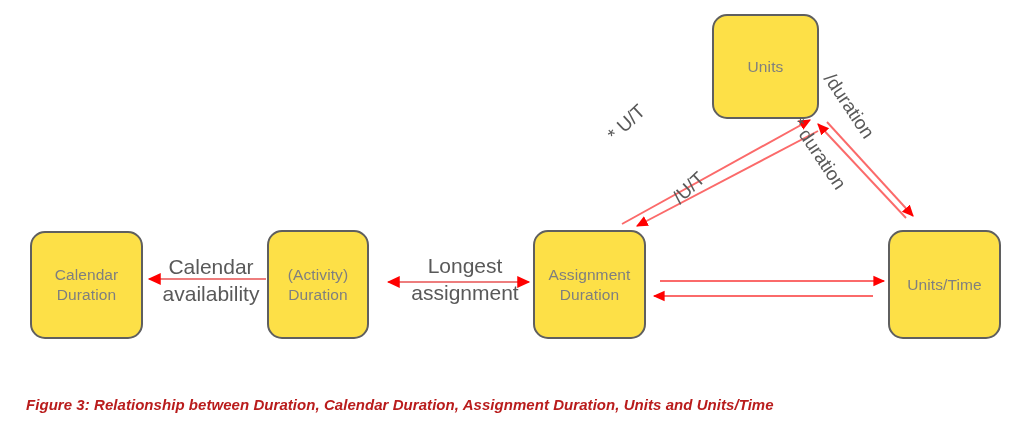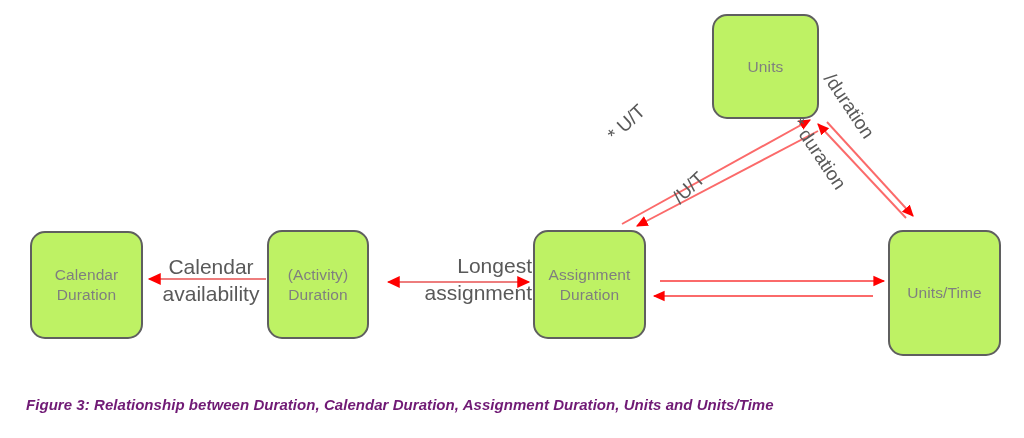--- a/index.html
+++ b/index.html
@@ -27,21 +27,21 @@
     position: absolute;
     left: 0;
     top: 0;
     width: 1024px;
     height: 388px;
   }
 
   .node-box {
     position: absolute;
     box-sizing: border-box;
-    background: #bef264;
+    background: #fde047;
     border: 2px solid #5f5f5f;
     border-radius: 15px;
     display: flex;
     align-items: center;
     justify-content: center;
     text-align: center;
     color: #7f7f7f;
     font-size: 15.5px;
     line-height: 1.28;
     letter-spacing: 0.1px;
@@ -51,21 +51,21 @@
   .node-label {
     display: block;
     white-space: pre-line;
     padding: 0 4px;
   }
 
   #node-calendar-duration { left: 30px;  top: 231px; width: 113px; height: 108px; }
   #node-activity-duration { left: 267px; top: 230px; width: 102px; height: 109px; }
   #node-assignment-duration { left: 533px; top: 230px; width: 113px; height: 109px; }
   #node-units { left: 712px; top: 14px; width: 107px; height: 105px; }
-  #node-units-time { left: 888px; top: 230px; width: 113px; height: 126px; }
+  #node-units-time { left: 888px; top: 230px; width: 113px; height: 109px; }
 
   .edge-label {
     position: absolute;
     color: #595959;
     z-index: 4;
     white-space: pre-line;
     text-align: center;
     line-height: 1.3;
   }
 
@@ -74,21 +74,20 @@
     top: 253px;
     width: 126px;
     font-size: 21px;
   }
 
   #label-longest-assignment {
     left: 398px;
     top: 252px;
     width: 134px;
     font-size: 21px;
-    text-align: right;
   }
 
   .rot-label {
     position: absolute;
     z-index: 4;
     color: #595959;
     font-size: 19px;
     white-space: nowrap;
     transform-origin: 50% 50%;
   }
@@ -114,21 +113,21 @@
   #label-mult-duration {
     left: 778px;
     top: 143px;
     transform: rotate(56deg);
   }
 
   #figure-caption {
     position: absolute;
     left: 26px;
     top: 396px;
-    color: #701a75;
+    color: #b91c1c;
     font-size: 15px;
     font-style: italic;
     font-weight: bold;
     letter-spacing: 0.05px;
     white-space: nowrap;
   }
 </style>
 </head>
 <body>
 

